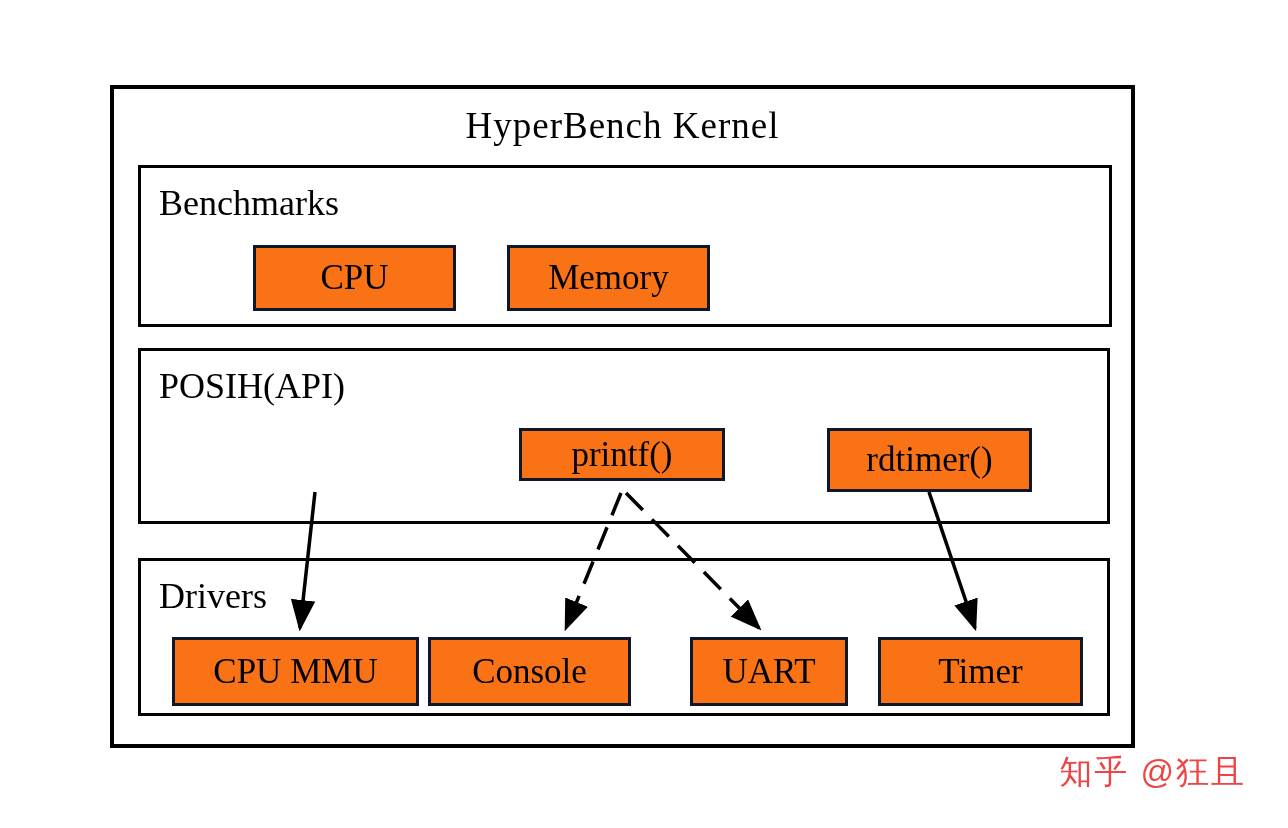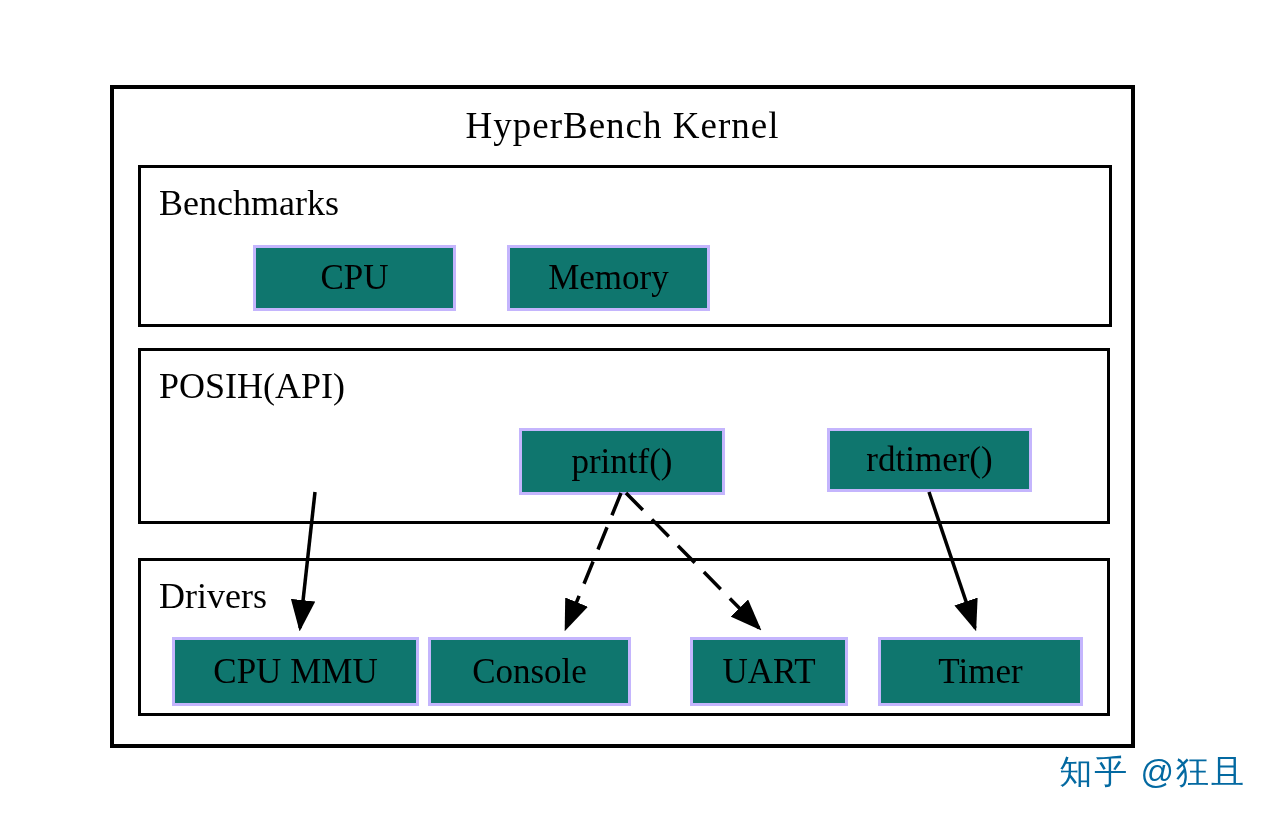--- a/index.html
+++ b/index.html
@@ -43,37 +43,37 @@
   .layer-drivers    { left: 138px; top: 558px; width: 972px; height: 158px; }
   .layer-label {
     position: absolute;
     left: 18px; top: 14px;
     font-size: 36px;
     color: #000;
     text-align: center;
   }
   .node {
     position: absolute;
-    border: 3px solid #c4b5fd;
+    border: 3px solid #0f172a;
     box-sizing: border-box;
-    background: #0f766e;
+    background: #f97316;
     display: flex;
     align-items: center;
     justify-content: center;
     font-size: 35px;
     color: #000;
     text-align: right;
   }
   
   .node-cpu     { left: 253px; top: 245px; width: 203px; height: 66px; }
   .node-memory  { left: 507px; top: 245px; width: 203px; height: 66px; }
   .node-io      { left: 760px; top: 245px; width: 203px; height: 66px; }
   
   .node-others  { left: 212px; top: 428px; width: 206px; height: 64px; }
-  .node-printf  { left: 519px; top: 428px; width: 206px; height: 67px; }
+  .node-printf  { left: 519px; top: 428px; width: 206px; height: 53px; }
   .node-rdtimer { left: 827px; top: 428px; width: 205px; height: 64px; }
   
   .node-cpummu  { left: 172px; top: 637px; width: 247px; height: 69px; }
   .node-console { left: 428px; top: 637px; width: 203px; height: 69px; }
   .node-uart    { left: 690px; top: 637px; width: 158px; height: 69px; }
   .node-timer   { left: 878px; top: 637px; width: 205px; height: 69px; }
 
   .arrow-layer {
     position: absolute;
     left: 0; top: 0;
@@ -139,15 +139,15 @@
       <marker id="ah" markerWidth="9" markerHeight="7" refX="8" refY="3.5" orient="auto" markerUnits="strokeWidth">
         <polygon points="0,0 9,3.5 0,7" fill="#000"></polygon>
       </marker>
     </defs>
     <line x1="315" y1="492" x2="300" y2="628" stroke="#000" stroke-width="3.5" marker-end="url(#ah)"></line>
     <line x1="621" y1="493" x2="566" y2="628" stroke="#000" stroke-width="3.5" stroke-dasharray="24 13" marker-end="url(#ah)"></line>
     <line x1="626" y1="493" x2="759" y2="628" stroke="#000" stroke-width="3.5" stroke-dasharray="24 13" marker-end="url(#ah)"></line>
     <line x1="929" y1="492" x2="975" y2="628" stroke="#000" stroke-width="3.5" marker-end="url(#ah)"></line>
   </svg>
 
-  <div class="watermark" style="color: #0369a1; text-align: center;">知乎 @狂且</div>
+  <div class="watermark" style="color: #ef4444; text-align: center;">知乎 @狂且</div>
 
 </div>
 
 </body></html>

